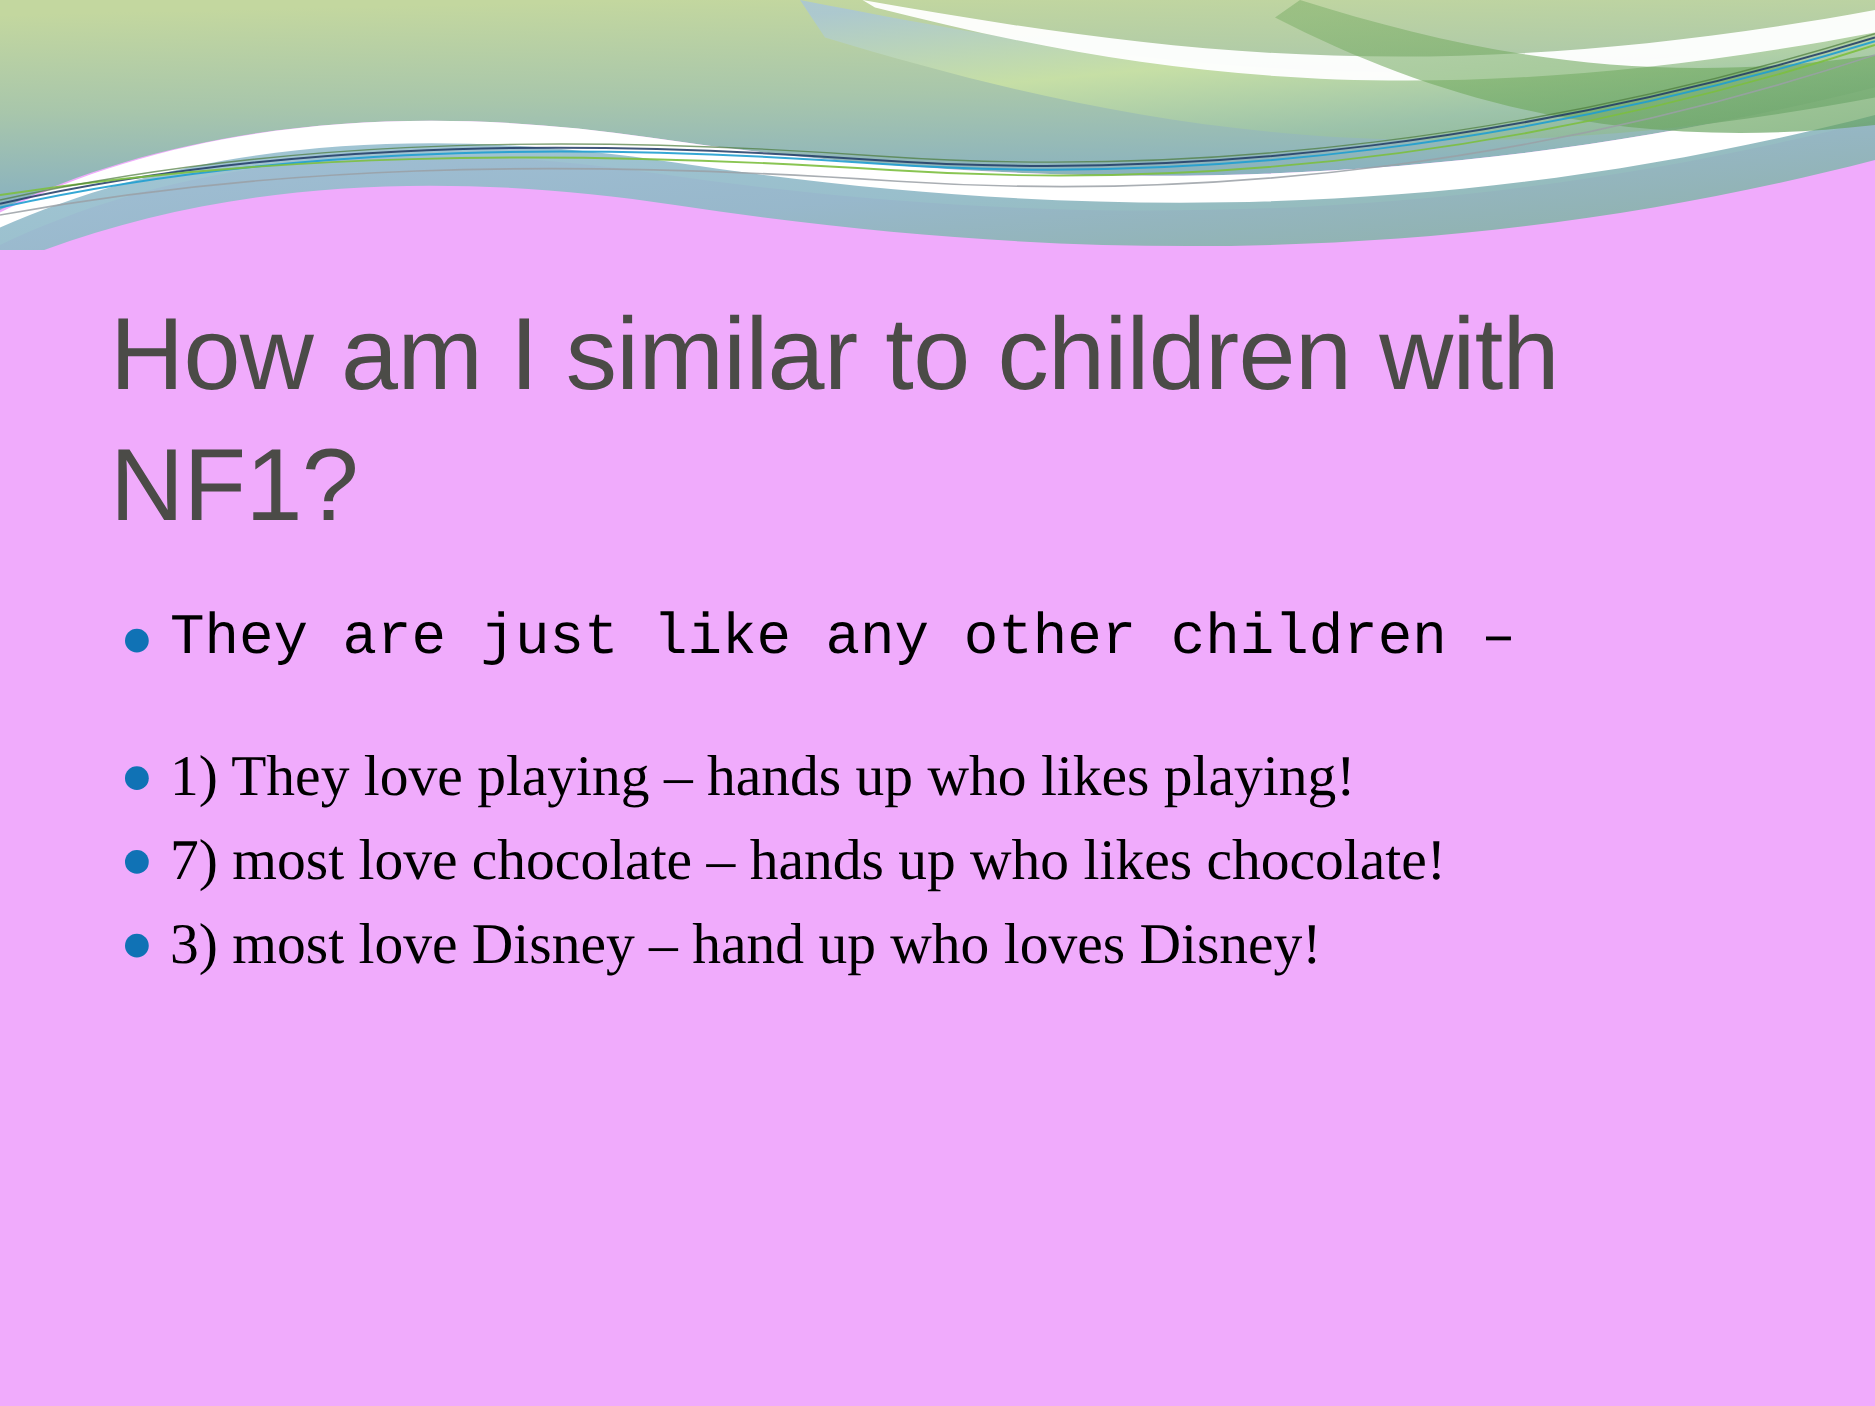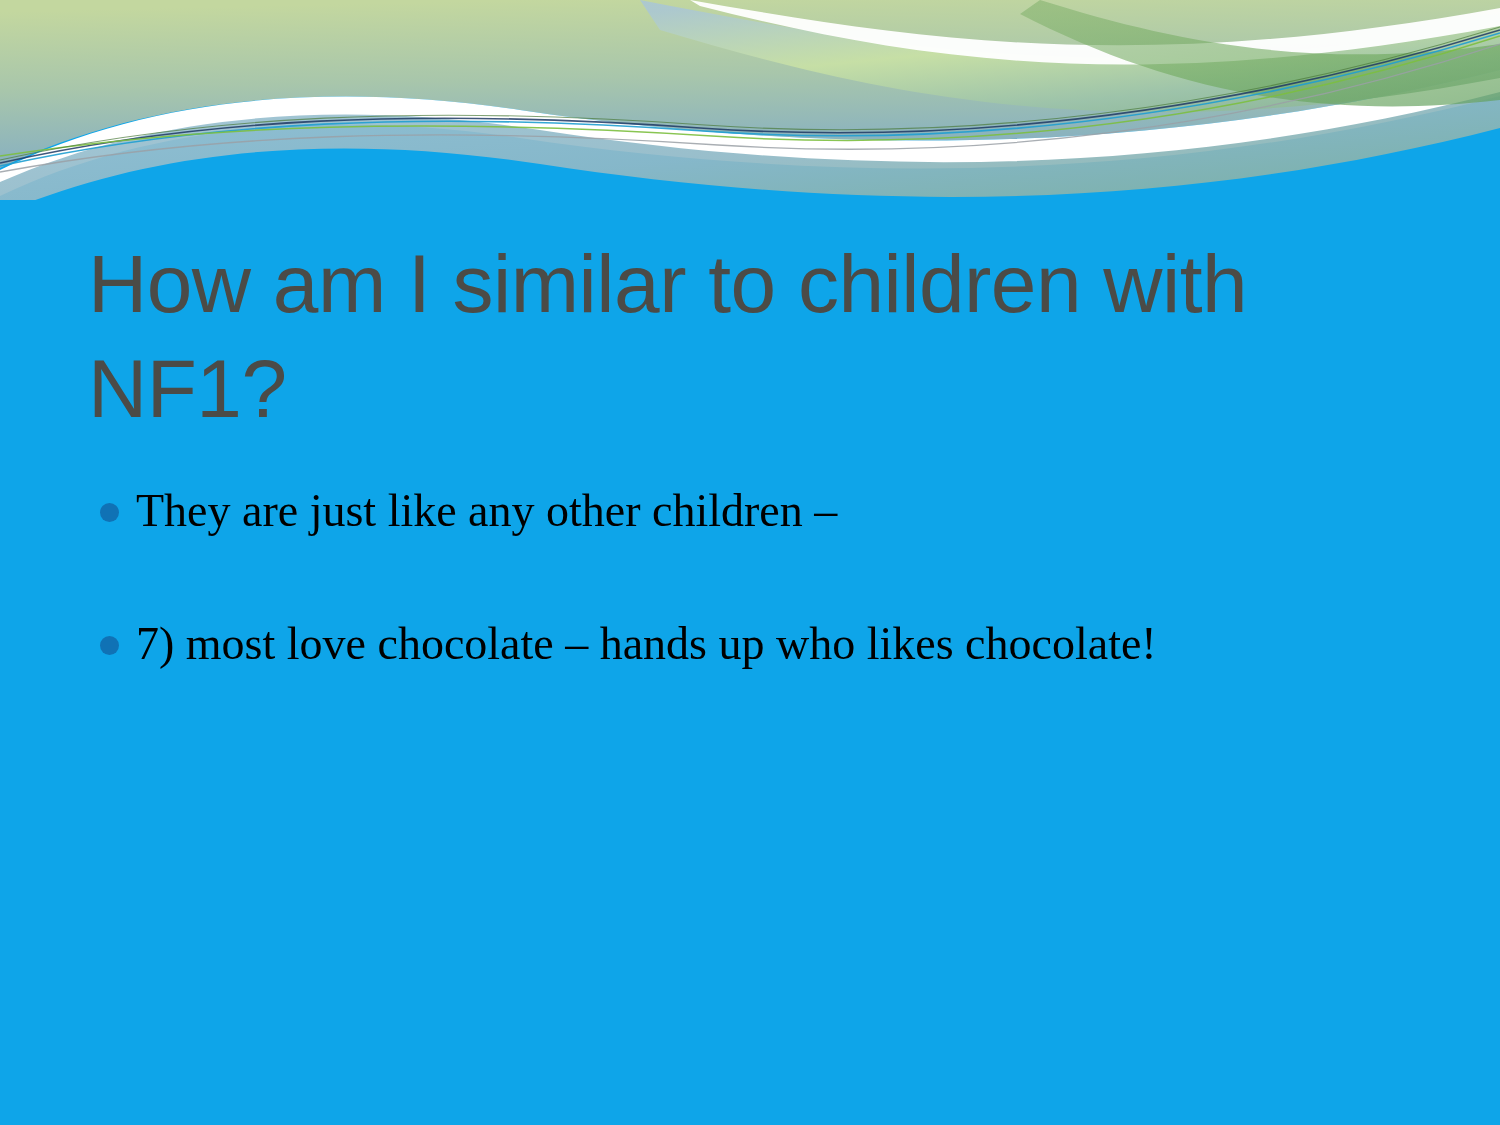--- a/index.html
+++ b/index.html
@@ -8,21 +8,21 @@
     padding: 0;
     background: #ffffff;
   }
   body {
     font-family: "Liberation Sans", sans-serif;
   }
   .slide {
     position: relative;
     width: 1500px;
     height: 1125px;
-    background: #0ea5e9;
+    background: #f0abfc;
     overflow: hidden;
   }
 
   
   .wave-header {
     position: absolute;
     top: 0;
     left: 0;
     width: 1500px;
     height: 200px;
@@ -77,21 +77,22 @@
   .bullet-item .bullet-dot {
     position: absolute;
     left: 12px;
     top: 21px;
     width: 19px;
     height: 19px;
     border-radius: 50%;
     background: #1072b5;
   }
   .bullet-item.spacer-after {
-    margin-bottom: 76px;
+    margin-bottom: 53px;
+    font-family: Liberation Mono, monospace;
   }
   .bullet-text {
     display: block;
   }
 </style>
 </head>
 <body>
 
 <div class="slide">
 
@@ -151,18 +152,26 @@
   </div>
 
   <div class="body-block">
     <ul class="bullet-list">
       <li class="bullet-item spacer-after">
         <span class="bullet-dot"></span>
         <span class="bullet-text">They are just like any other children –</span>
       </li>
       <li class="bullet-item">
         <span class="bullet-dot"></span>
+        <span class="bullet-text">1) They love playing – hands up who likes playing!</span>
+      </li>
+      <li class="bullet-item">
+        <span class="bullet-dot"></span>
         <span class="bullet-text">7) most love chocolate – hands up who likes chocolate!</span>
+      </li>
+      <li class="bullet-item">
+        <span class="bullet-dot"></span>
+        <span class="bullet-text">3) most love Disney – hand up who loves Disney!</span>
       </li>
     </ul>
   </div>
 
 </div>
 
 </body></html>

